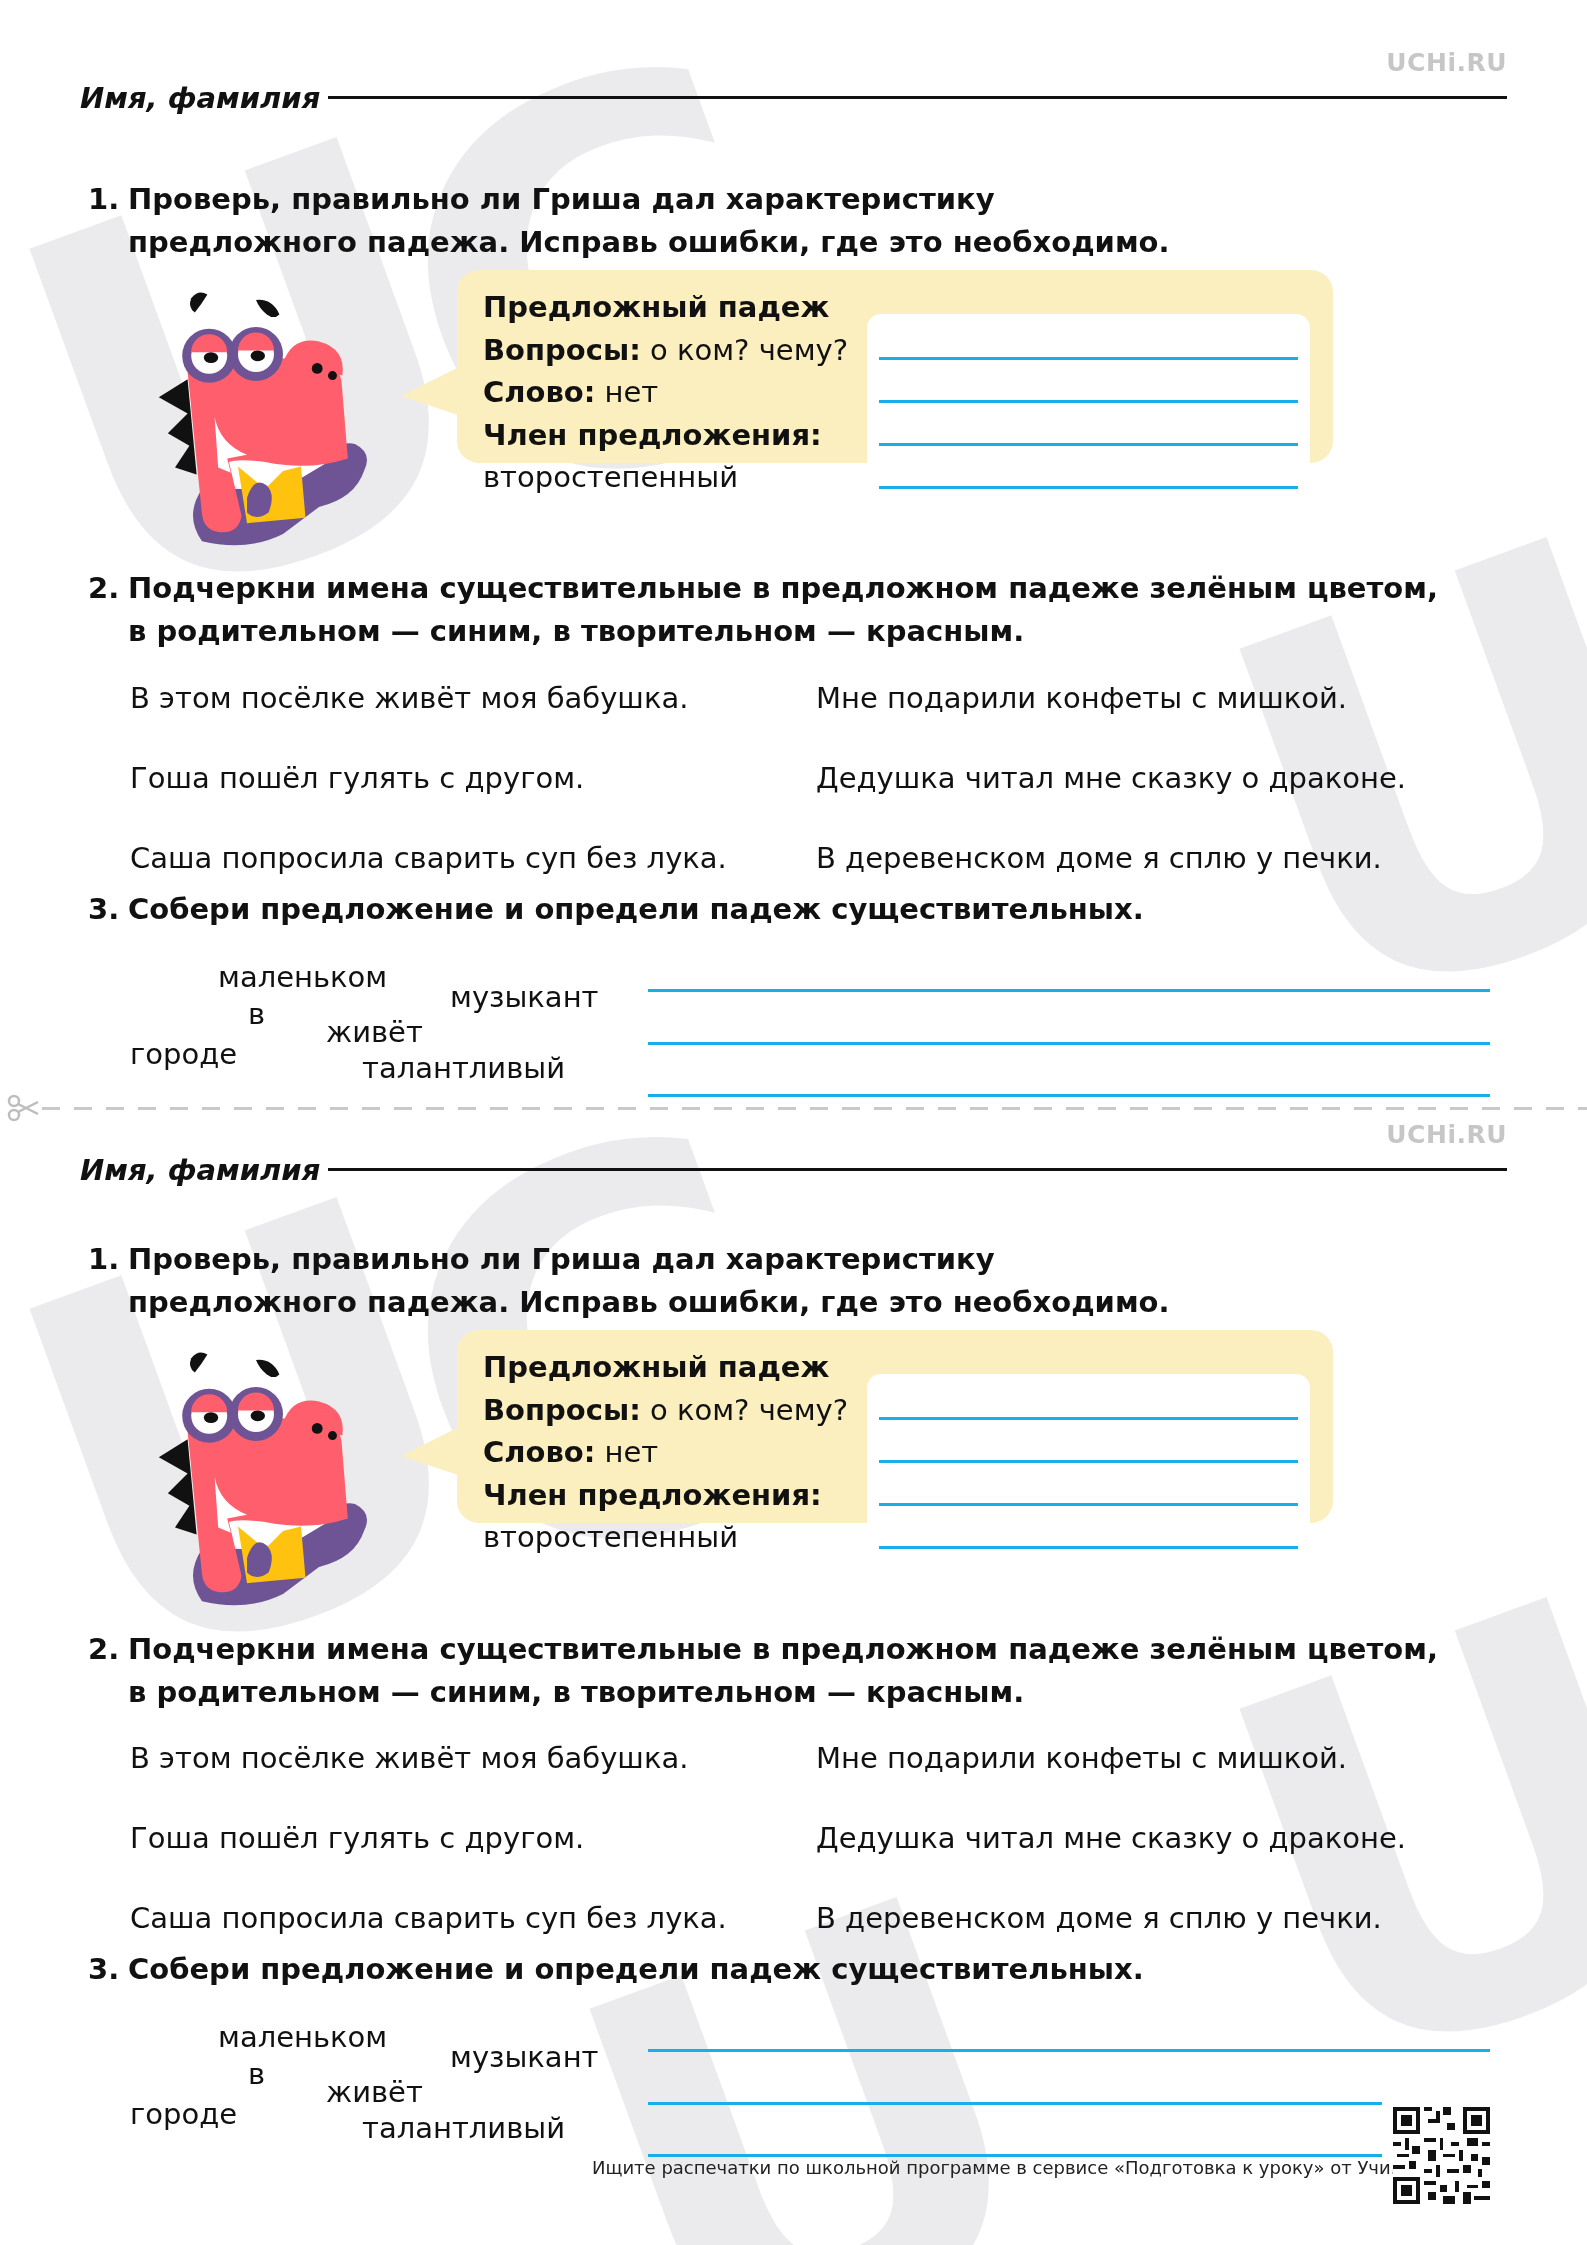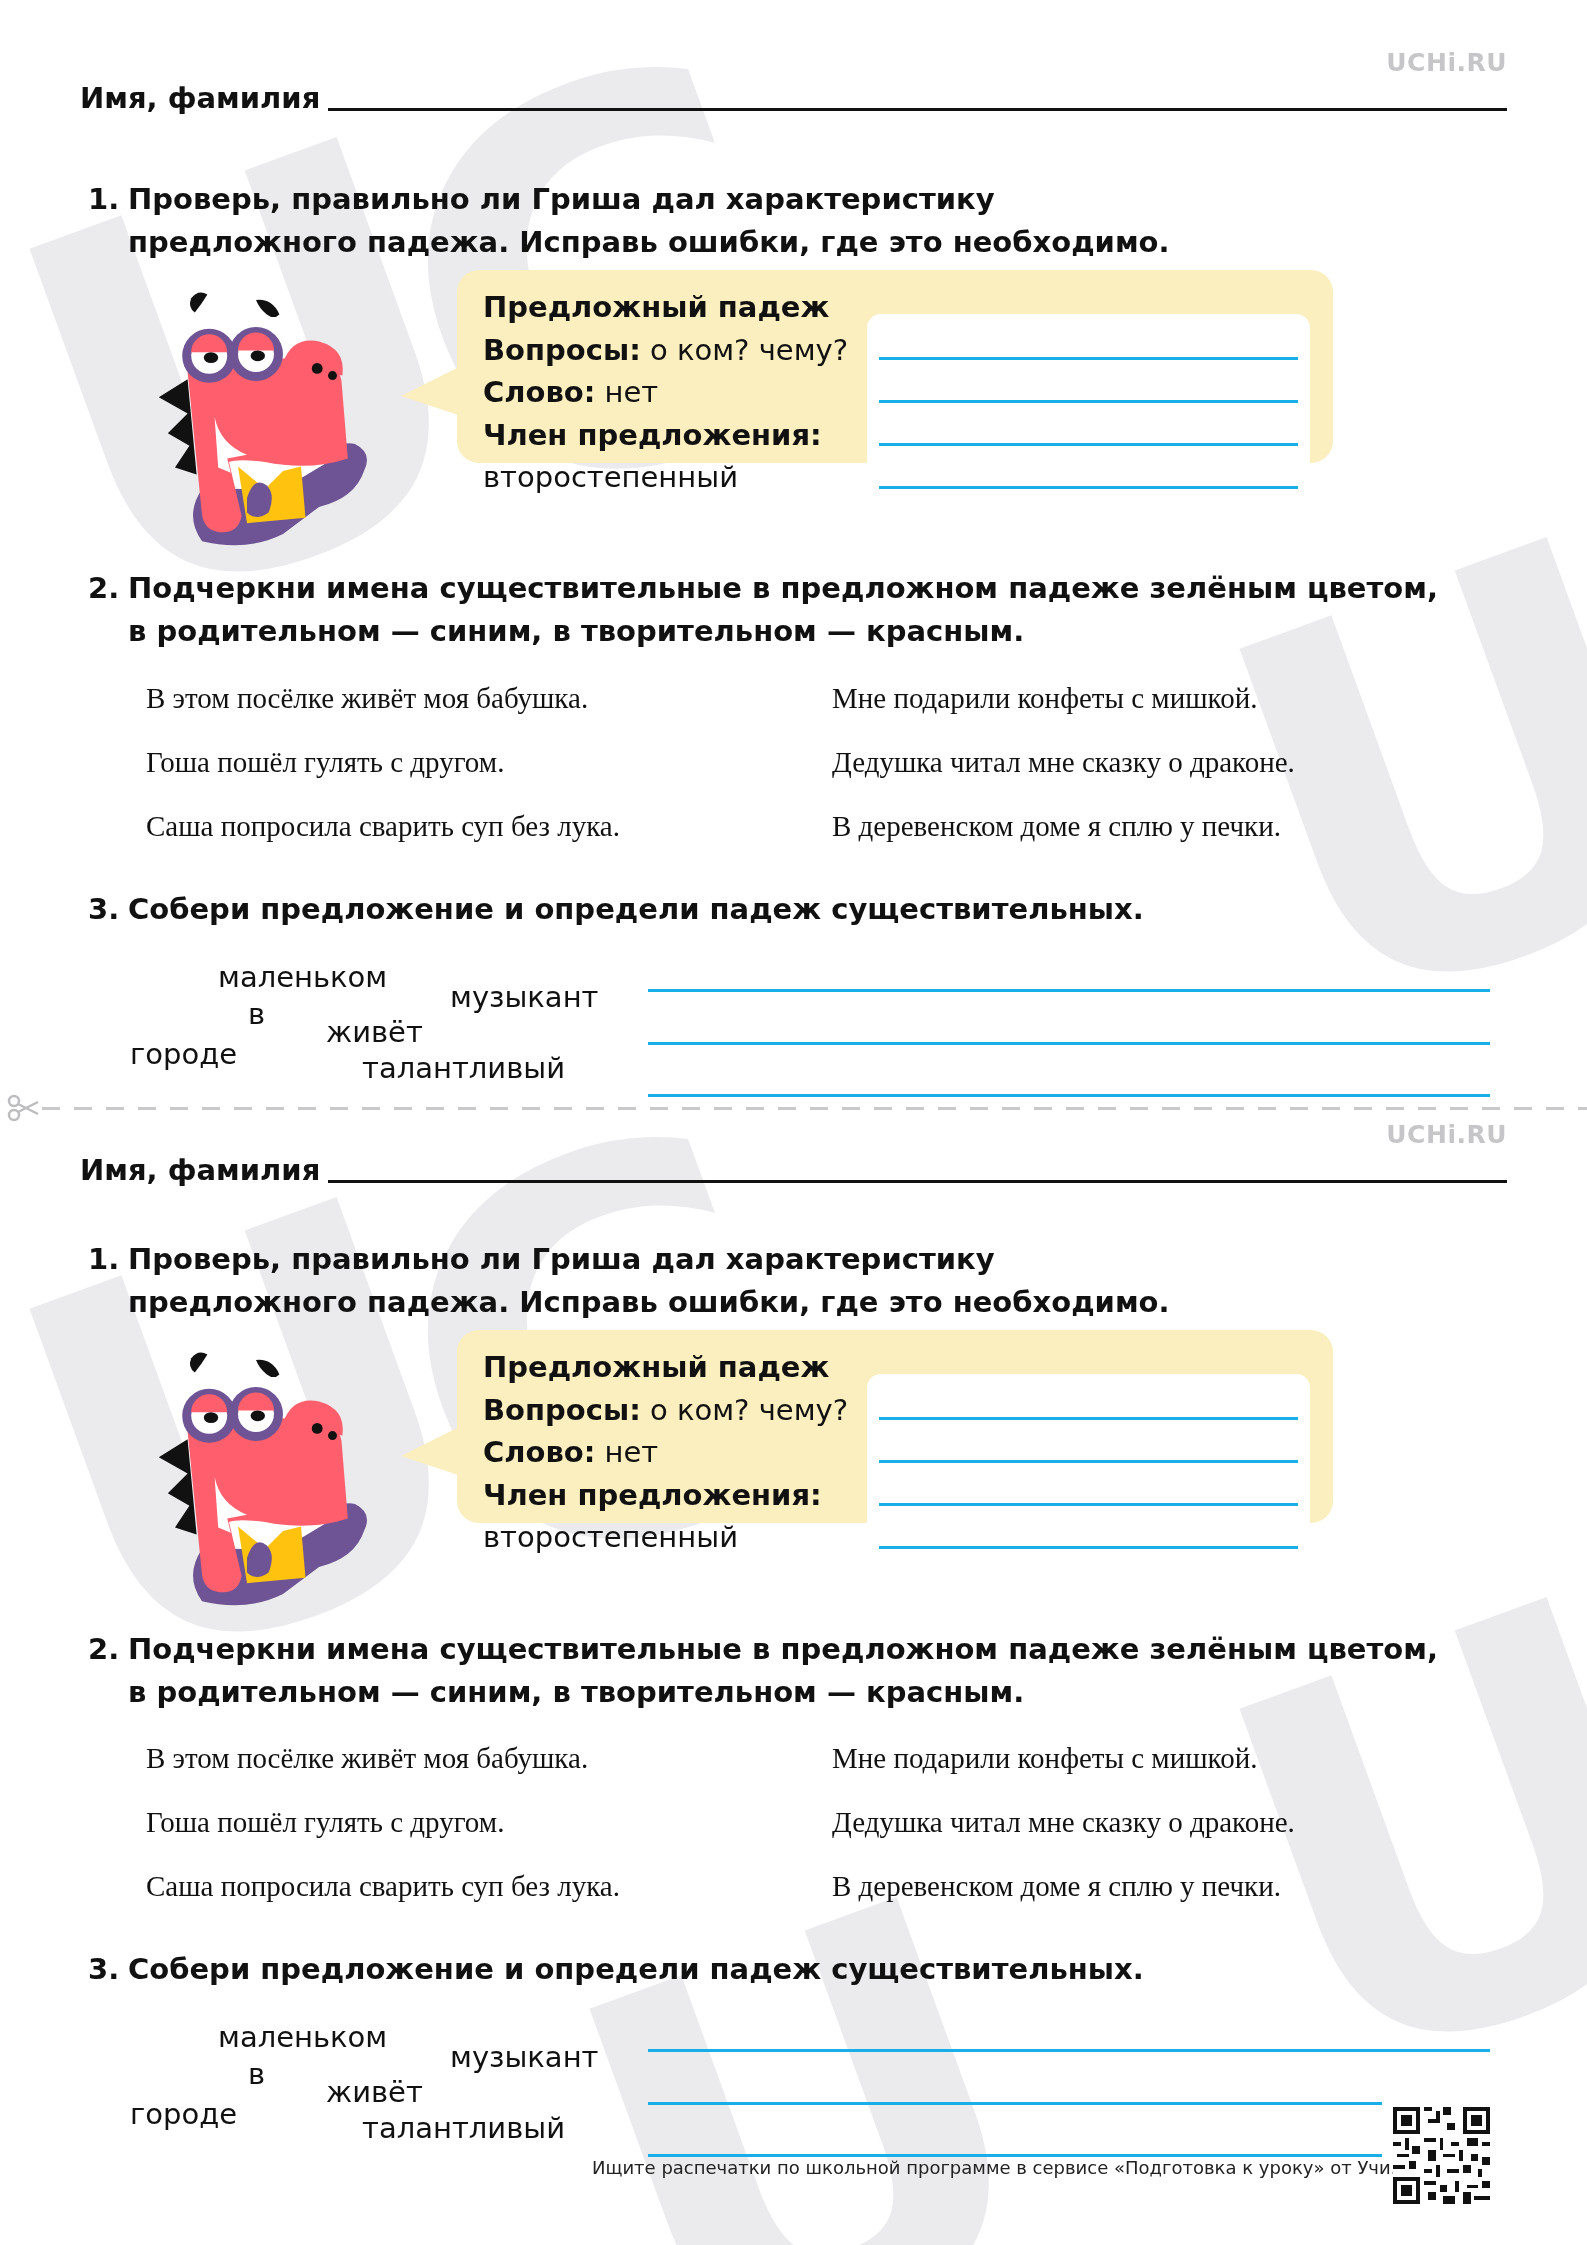--- a/index.html
+++ b/index.html
@@ -15,21 +15,21 @@
     }
 
     .half { position: absolute; left: 0; width: 1587px; height: 1060px; z-index: 1; }
     .half.top { top: 0; }
     .half.bottom { top: 1062px; }
 
     .brand { position: absolute; right: 80px; font-size: 25px; font-weight: bold; color: #c6c6c9; letter-spacing: 0.5px; }
     .half.top .brand { top: 48px; }
     .half.bottom .brand { top: 58px; }
 
-    .name-row { position: absolute; left: 80px; right: 80px; display: flex; align-items: flex-end; }
+    .name-row { position: absolute; left: 80px; right: 80px; display: flex; align-items: center; font-style: italic; }
     .half.top .name-row { top: 84px; }
     .half.bottom .name-row { top: 94px; }
     .name-label { font-size: 29px; font-weight: bold; white-space: nowrap; line-height: 1; }
     .name-line { flex: 1; height: 3px; background: #111; margin-left: 8px; margin-bottom: 2px; }
 
     .task-title { position: absolute; left: 88px; font-size: 29px; font-weight: bold; line-height: 43px; }
     .task-title .num { display: inline-block; width: 40px; }
     .task-title .indent { padding-left: 40px; display: block; }
 
     
@@ -46,21 +46,21 @@
     .bubble-tail { position: absolute; left: -56px; top: 96px; width: 0; height: 0;
       border-top: 30px solid transparent; border-bottom: 20px solid transparent; border-right: 60px solid #fbeebf; }
     .bubble-text { position: absolute; left: 26px; top: 16px; font-size: 29px; line-height: 42.5px; }
     .bubble-text .b { font-weight: bold; }
     .answer-box { position: absolute; left: 410px; top: 44px; width: 443px; height: 188px; background: #ffffff; border-radius: 14px; }
     .answer-line { position: absolute; left: 12px; right: 12px; height: 3px; background: #18aee8; }
 
     
     .t2-title { top: 567px; }
     .half.bottom .t2-title { top: 566px; }
-    .sentences { position: absolute; left: 146px; width: 1360px; display: grid; grid-template-columns: 686px 674px; row-gap: 0; font-family: Liberation Serif, serif; }
+    .sentences { position: absolute; left: 130px; width: 1360px; display: grid; grid-template-columns: 686px 674px; row-gap: 16px; }
     .half.top .sentences { top: 666px; }
     .half.bottom .sentences { top: 664px; }
     .sentence { font-size: 29px; line-height: 64px; white-space: nowrap; }
 
     
     .t3-title { top: 888px; }
     .half.bottom .t3-title { top: 886px; }
     .word { position: absolute; font-size: 29px; line-height: 1; white-space: nowrap; }
     .write-line { position: absolute; height: 3px; background: #18aee8; }
 

